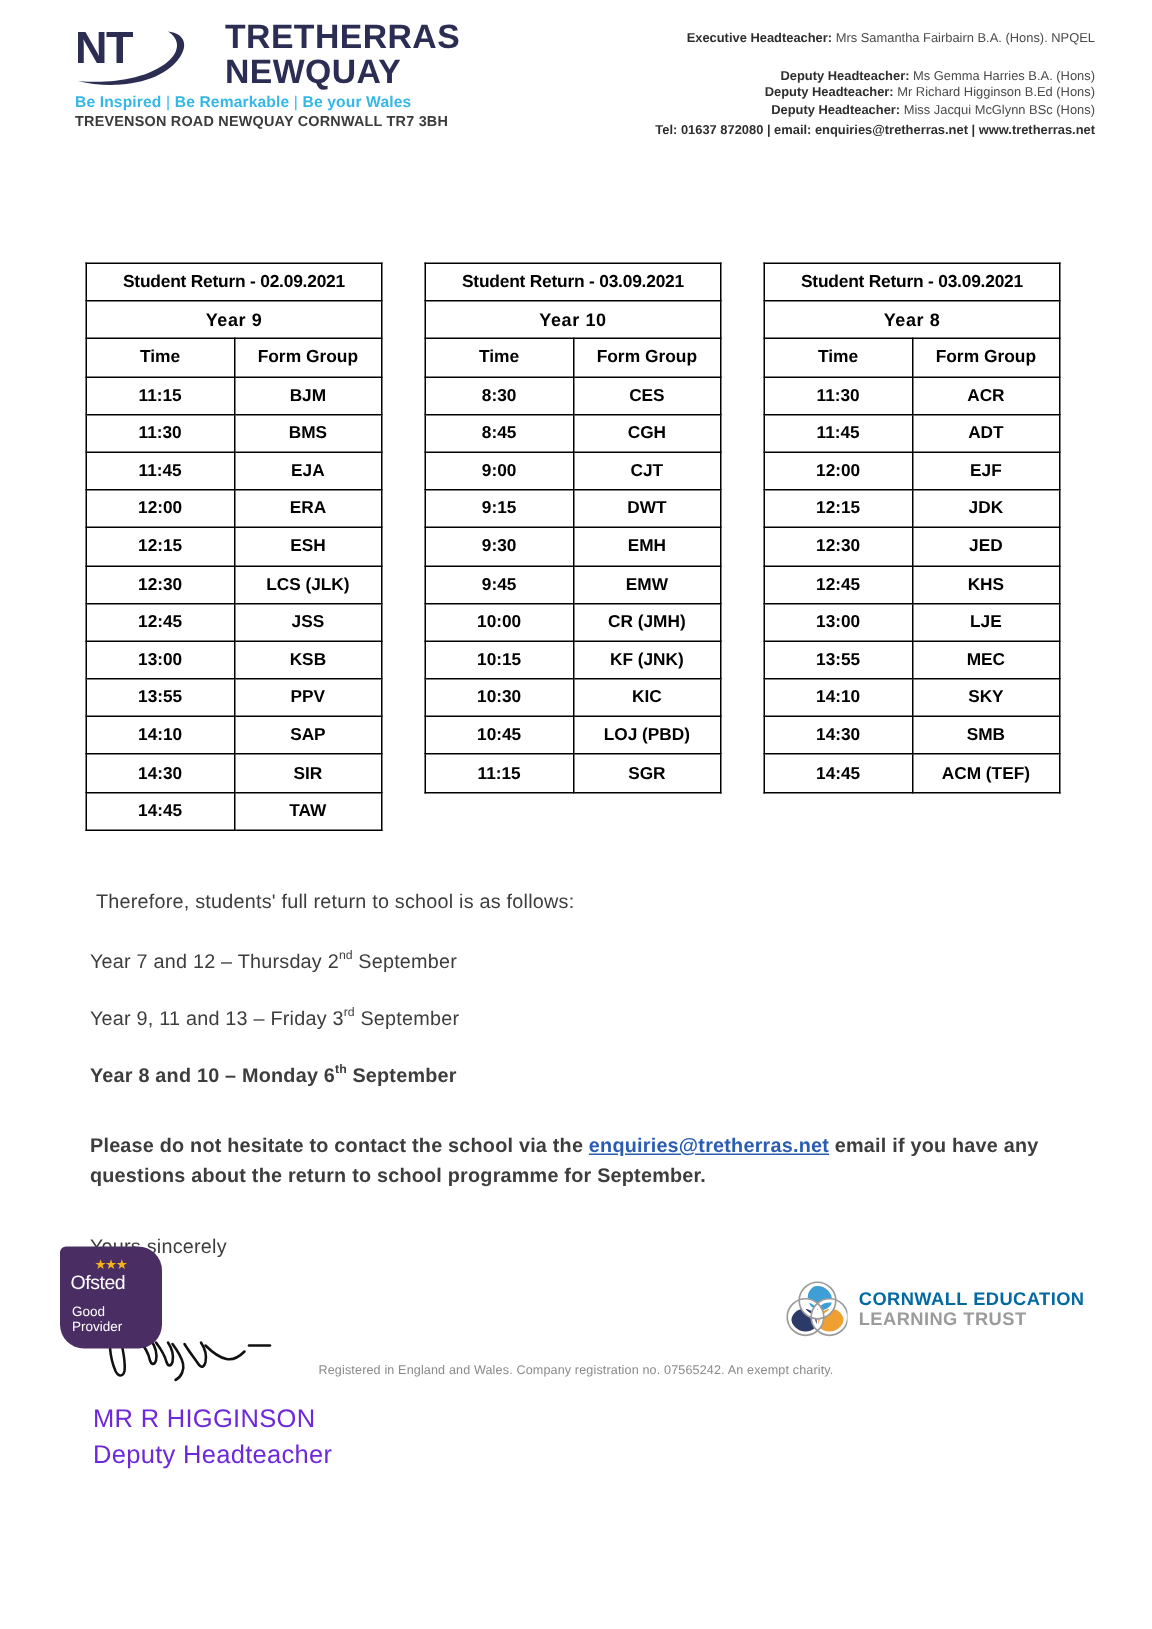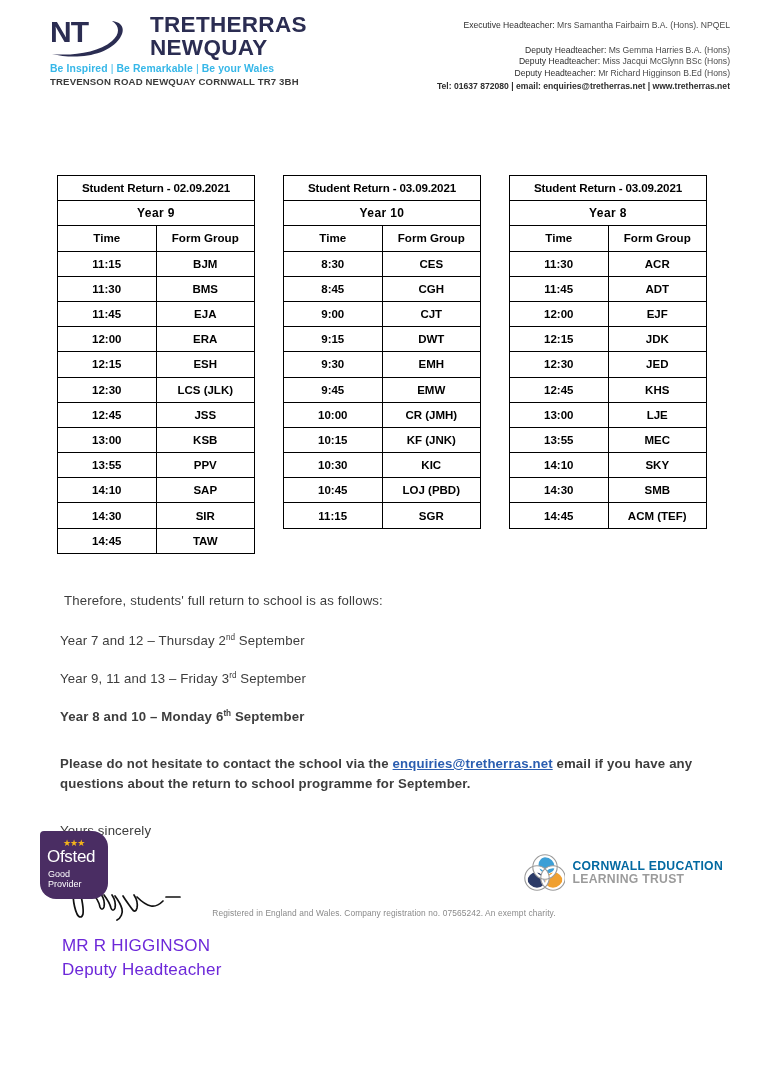--- a/index.html
+++ b/index.html
@@ -76,21 +76,21 @@
 
   .contact-block {
     text-align: right;
     font-size: 8.6px;
     color: #4a4a4a;
     line-height: 1.35;
     padding-top: 8px;
     width: 350px;
   }
   .contact-block .exec { margin-bottom: 13px; }
-  .contact-block .lbl { font-weight: normal; color: #2e2e2e; }
+  .contact-block .lbl { font-weight: bold; color: #2e2e2e; }
   .contact-block .tel { font-weight: bold; color: #2e2e2e; margin-top: 2px; }
 
   
   .tables-row {
     display: flex;
     gap: 28px;
     padding: 70px 0 0 57px;
     align-items: flex-start;
   }
 
@@ -190,21 +190,21 @@
     top: 7px;
     left: 23px;
     font-size: 9px;
     color: #f4b41a;
     letter-spacing: -1px;
   }
   .ofsted-word {
     position: absolute;
     top: 16px;
     left: 7px;
-    font-size: 17px;
+    font-size: 13px;
     letter-spacing: -0.3px;
   }
   .ofsted-sub {
     position: absolute;
     top: 38px;
     left: 8px;
     font-size: 9px;
     line-height: 1.15;
   }
 
@@ -273,25 +273,25 @@
       <div class="exec">
         <span class="lbl">Executive Headteacher:</span>
         <span>Mrs Samantha Fairbairn B.A. (Hons). NPQEL</span>
       </div>
       <div>
         <span class="lbl">Deputy Headteacher:</span>
         <span>Ms Gemma Harries B.A. (Hons)</span>
       </div>
       <div>
         <span class="lbl">Deputy Headteacher:</span>
-        <span>Miss Jacqui McGlynn BSc (Hons)</span>
+        <span>Mr Richard Higginson B.Ed (Hons)</span>
       </div>
       <div>
         <span class="lbl">Deputy Headteacher:</span>
-        <span>Mr Richard Higginson B.Ed (Hons)</span>
+        <span>Miss Jacqui McGlynn BSc (Hons)</span>
       </div>
       <div class="tel">Tel: 01637 872080 | email: enquiries@tretherras.net | www.tretherras.net</div>
     </div>
   </div>
 
   <div class="tables-row">
 
     <table class="return-table t1">
       <tbody>
         <tr>

